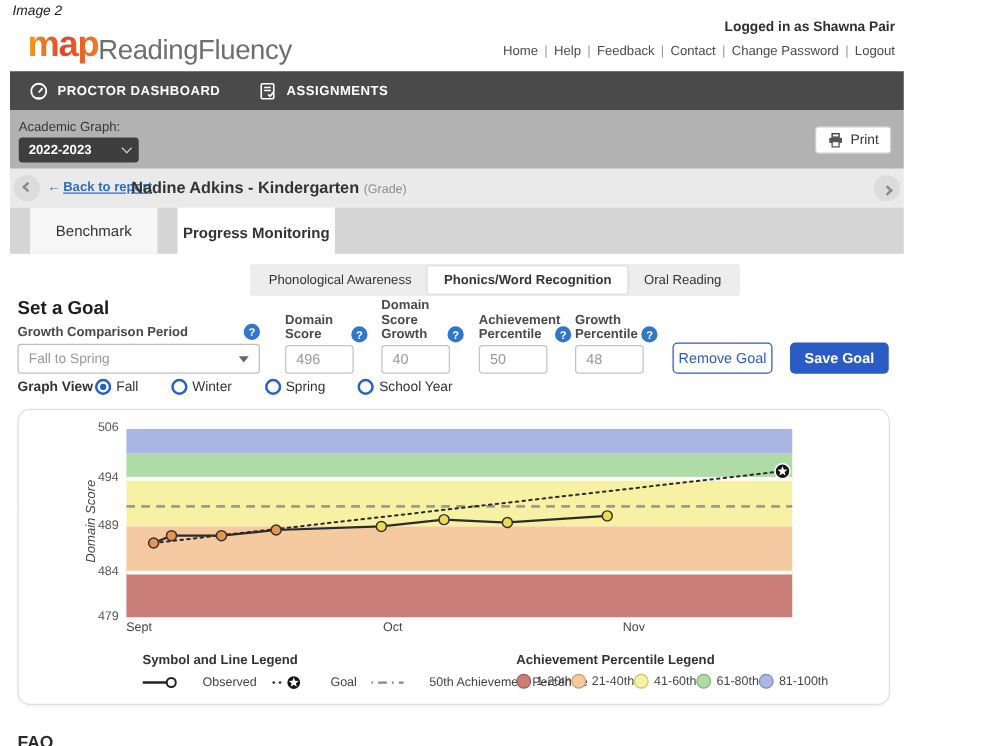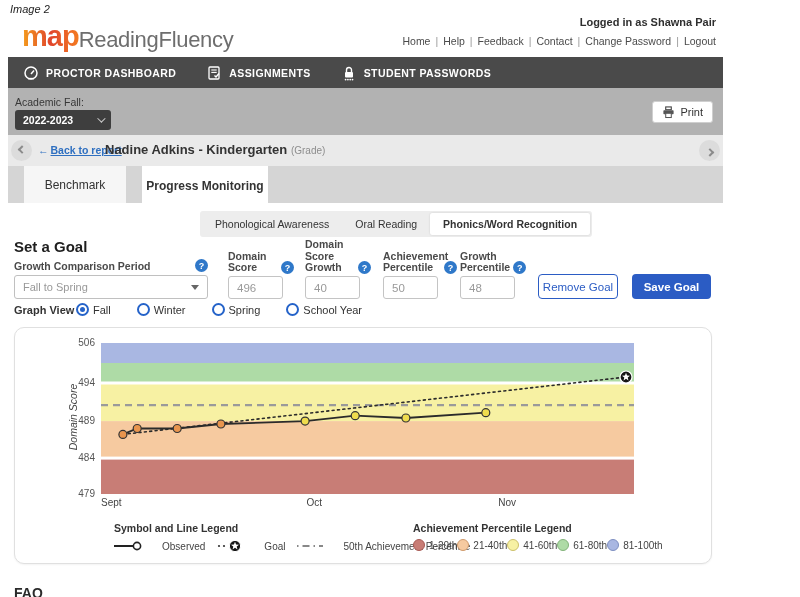--- a/index.html
+++ b/index.html
@@ -149,35 +149,24 @@
   </div>
   <div class="nav-item">
     <svg width="16" height="16" viewBox="0 0 16 16">
       <rect x="3" y="2" width="10" height="12" rx="1" fill="none" stroke="#fff" stroke-width="1.3"></rect>
       <line x1="5.3" y1="5" x2="10.7" y2="5" stroke="#fff" stroke-width="1.1"></line>
       <line x1="5.3" y1="7.4" x2="10.7" y2="7.4" stroke="#fff" stroke-width="1.1"></line>
       <polyline points="8.5,10.5 10,12 13,8.5" fill="none" stroke="#fff" stroke-width="1.4"></polyline>
     </svg>
     <span>ASSIGNMENTS</span>
   </div>
-  <div class="nav-item">
-    <svg width="16" height="16" viewBox="0 0 16 16">
-      <path d="M5.5 7 V5 a2.5 2.5 0 0 1 5 0 V7" fill="none" stroke="#fff" stroke-width="1.4"></path>
-      <rect x="4" y="7" width="8" height="5.5" rx="1" fill="#fff"></rect>
-      <circle cx="4.6" cy="14.6" r="0.9" fill="#fff"></circle>
-        <circle cx="6.9" cy="14.6" r="0.9" fill="#fff"></circle>
-      <circle cx="9.2" cy="14.6" r="0.9" fill="#fff"></circle>
-        <circle cx="11.5" cy="14.6" r="0.9" fill="#fff"></circle>
-    </svg>
-    <span>STUDENT PASSWORDS</span>
-  </div>
 </div>
 
 <div class="abs yearbar">
-  <div class="year-label">Academic Fall:</div>
+  <div class="year-label">Academic Graph:</div>
   <div class="year-select">
     <span>2022-2023</span>
     <span class="chev-sm"></span>
   </div>
   <div class="print-btn">
     <svg width="13" height="13" viewBox="0 0 14 14">
       <rect x="4" y="1" width="6" height="3" fill="none" stroke="#444" stroke-width="1.2"></rect>
       <rect x="1.5" y="4.5" width="11" height="4.5" rx="0.8" fill="#555"></rect>
       <rect x="4" y="7.8" width="6" height="4.6" fill="#fff" stroke="#555" stroke-width="1.1"></rect>
     </svg>
@@ -202,22 +191,22 @@
   </div>
 </div>
 
 <div class="abs tabband">
   <div class="tab tab-benchmark">Benchmark</div>
   <div class="tab tab-pm">Progress Monitoring</div>
 </div>
 
 <div class="abs subtabs">
   <div class="subtab">Phonological Awareness</div>
+  <div class="subtab active">Phonics/Word Recognition</div>
   <div class="subtab">Oral Reading</div>
-  <div class="subtab active">Phonics/Word Recognition</div>
 </div>
 
 <div class="abs goal-heading">Set a Goal</div>
 <div class="abs period-label">
   <span>Growth Comparison Period</span>
   <span class="help">?</span>
 </div>
 <div class="abs period-select">
   <span>Fall to Spring</span>
   <span class="tri"></span>

